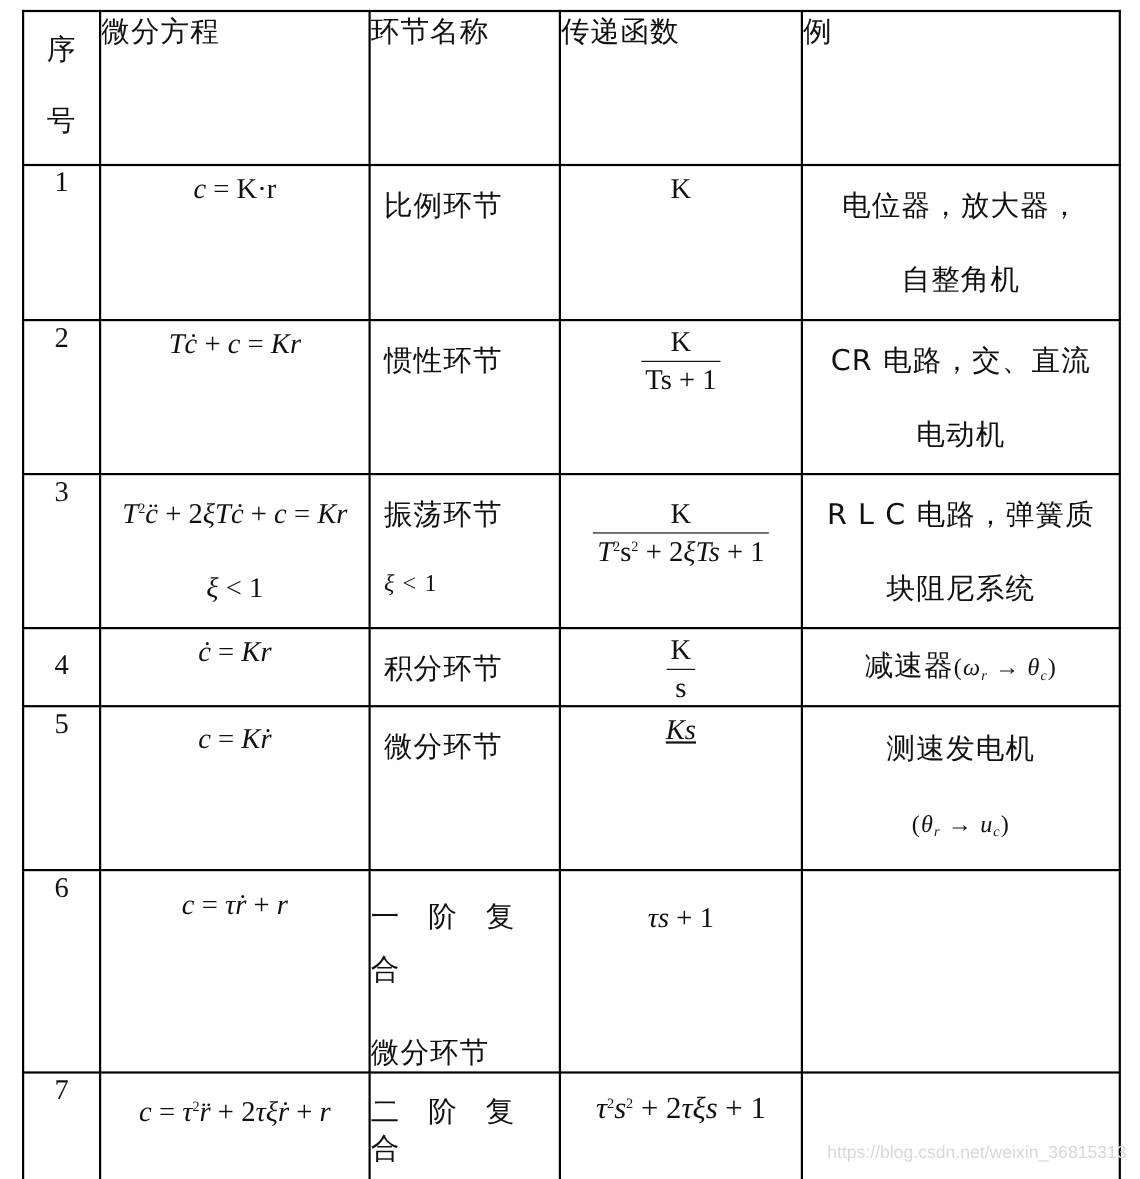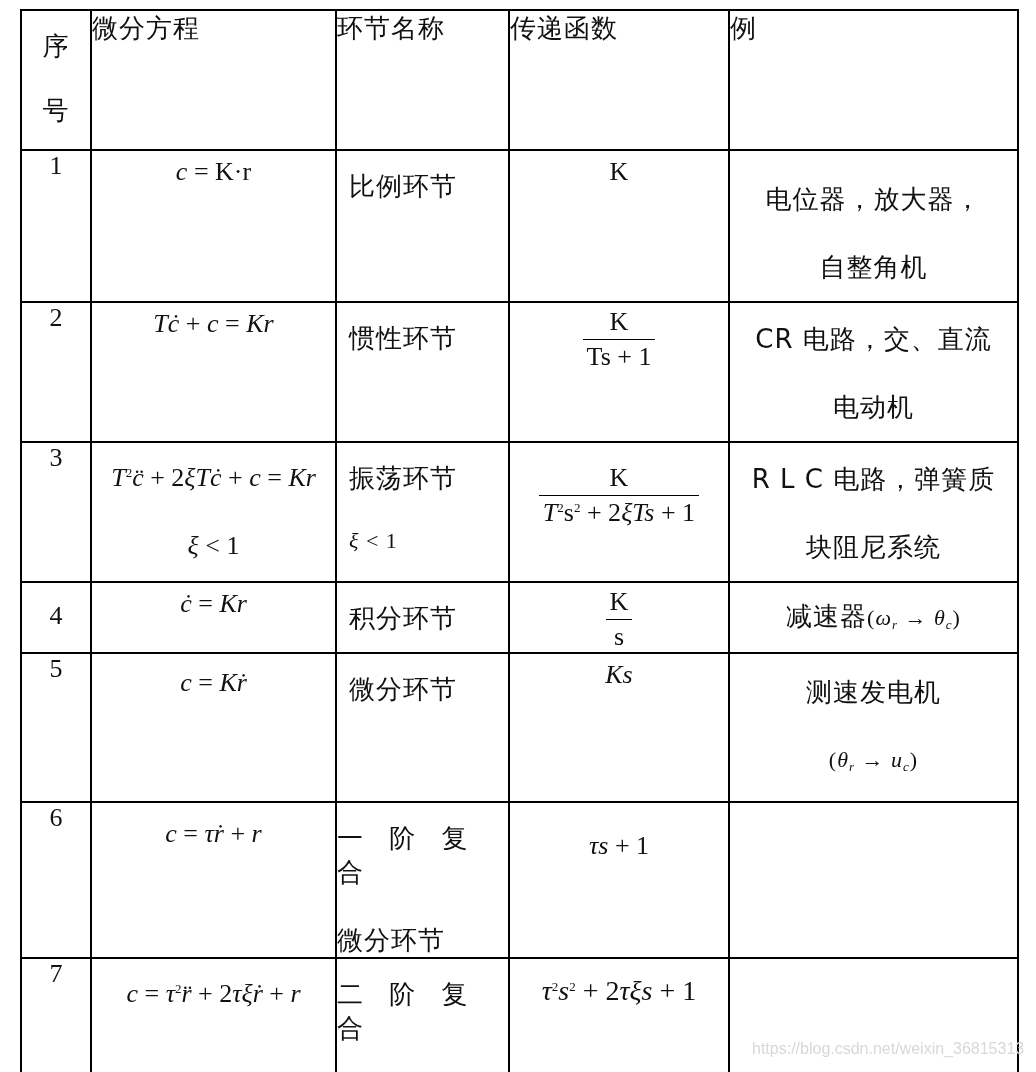--- a/index.html
+++ b/index.html
@@ -55,21 +55,21 @@
     <td class="cn hdr">例</td>
   </tr>
 
   <tr style="height:141px">
     <td class="num">1</td>
     <td class="math" style="padding-top:6px;">
       <i>c</i> = K·r
     </td>
     <td class="cn" style="padding:18px 0 0 12px;margin-left:24px;">比例环节</td>
     <td class="math" style="padding-top:6px;">K</td>
-    <td class="cn ex" style="padding-top:14px;border-radius:10px;">
+    <td class="cn ex" style="padding-top:2px;border-radius:10px;">
       <div>电位器，放大器，</div>
       <div>自整角机</div>
     </td>
   </tr>
 
   <tr style="height:140px">
     <td class="num">2</td>
     <td class="math" style="padding-top:6px;">
       <i>T</i><i>ċ</i> + <i>c</i> = <i>Kr</i>
     </td>
@@ -127,36 +127,36 @@
       <span>减速器</span><span class="math">(<i>ω</i><sub><i>r</i></sub> → <i>θ</i><sub><i>c</i></sub>)</span>
     </td>
   </tr>
 
   <tr style="height:140px">
     <td class="num">5</td>
     <td class="math" style="padding-top:14px;">
       <i>c</i> = <i>K</i><i>ṙ</i>
     </td>
     <td class="cn" style="padding:18px 0 0 12px;">微分环节</td>
-    <td class="math" style="padding-top:6px;">
+    <td class="math" style="padding-top:6px;text-decoration:underline;">
       <i>Ks</i>
     </td>
     <td class="cn ex" style="padding-top:4px;">
       <div>测速发电机</div>
       <div class="math">(<i>θ</i><sub><i>r</i></sub> → <i>u</i><sub><i>c</i></sub>)</div>
     </td>
   </tr>
 
   <tr style="height:141px">
     <td class="num">6</td>
     <td class="math" style="padding-top:16px;border-radius:19px;">
       <i>c</i> = <i>τṙ</i> + <i>r</i>
     </td>
     <td class="cn name" style="padding-top:18px;margin-top:0;">
-      <div style="line-height:34px;letter-spacing:9px;">一 阶 复 合</div>
+      <div style="line-height:48px;letter-spacing:9px;">一 阶 复 合</div>
       <div style="line-height:34px;margin-top:34px;">微分环节</div>
     </td>
     <td class="math" style="padding-top:28px;">
       <i>τs</i> + 1
     </td>
     <td class="cn"></td>
   </tr>
 
   <tr style="height:140px">
     <td class="num">7</td>

